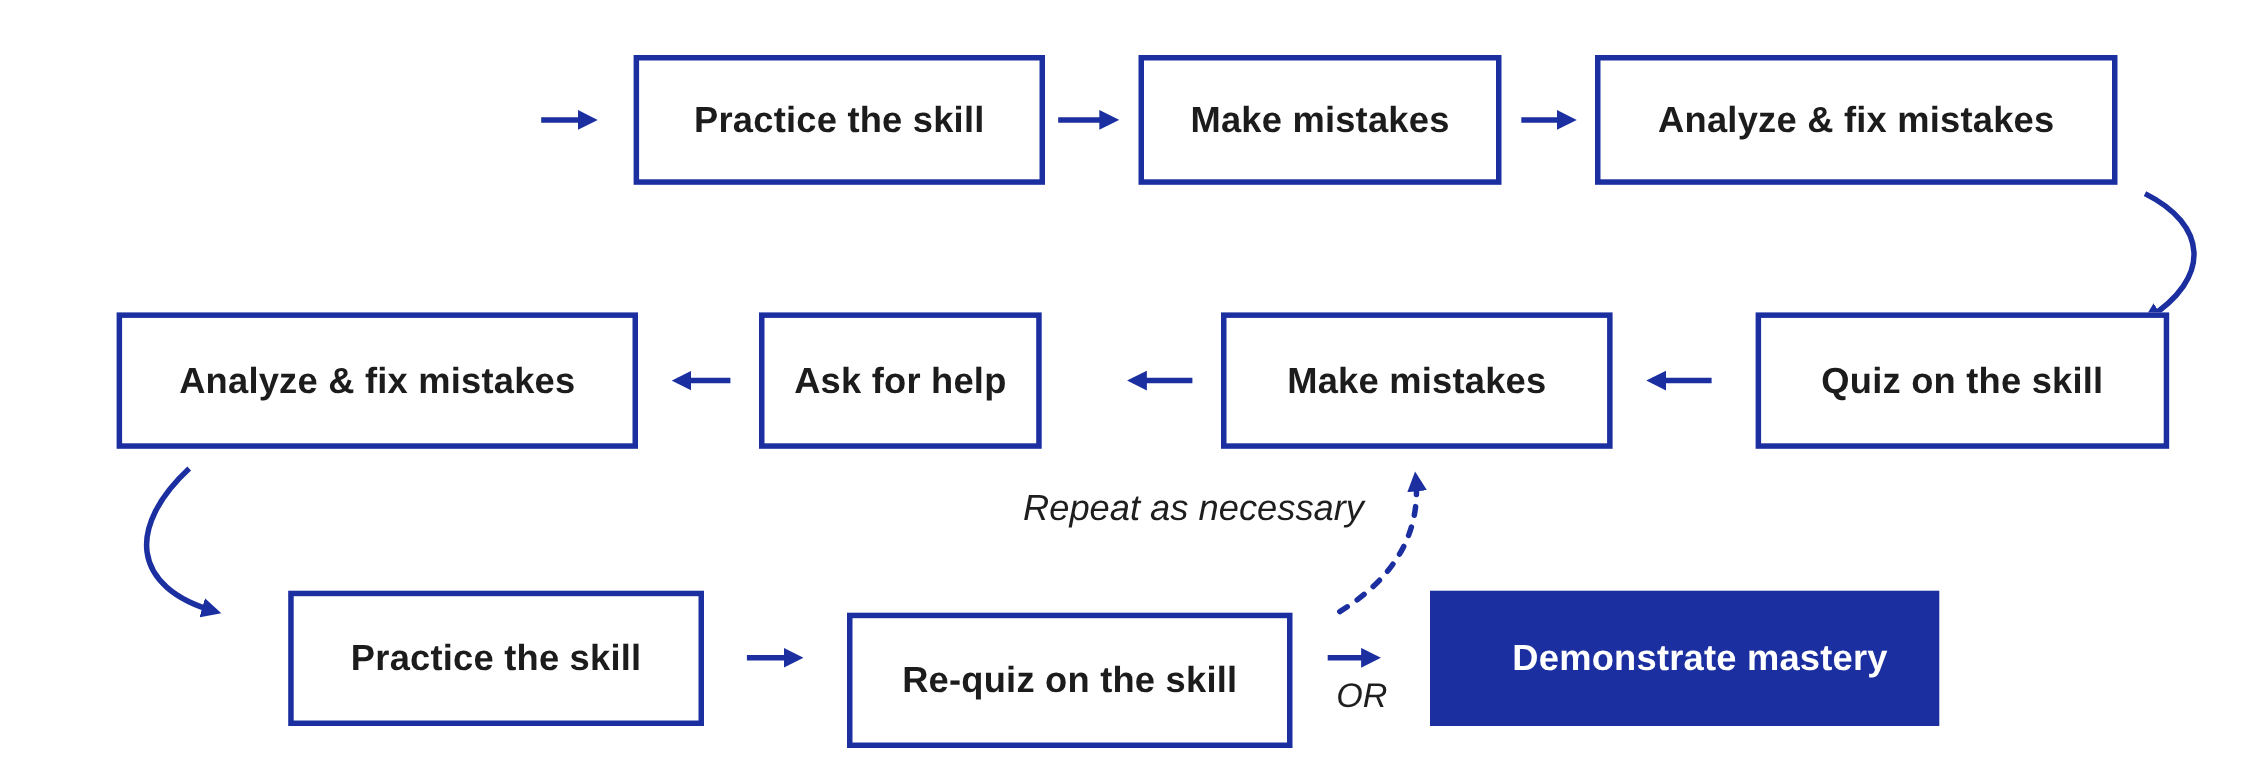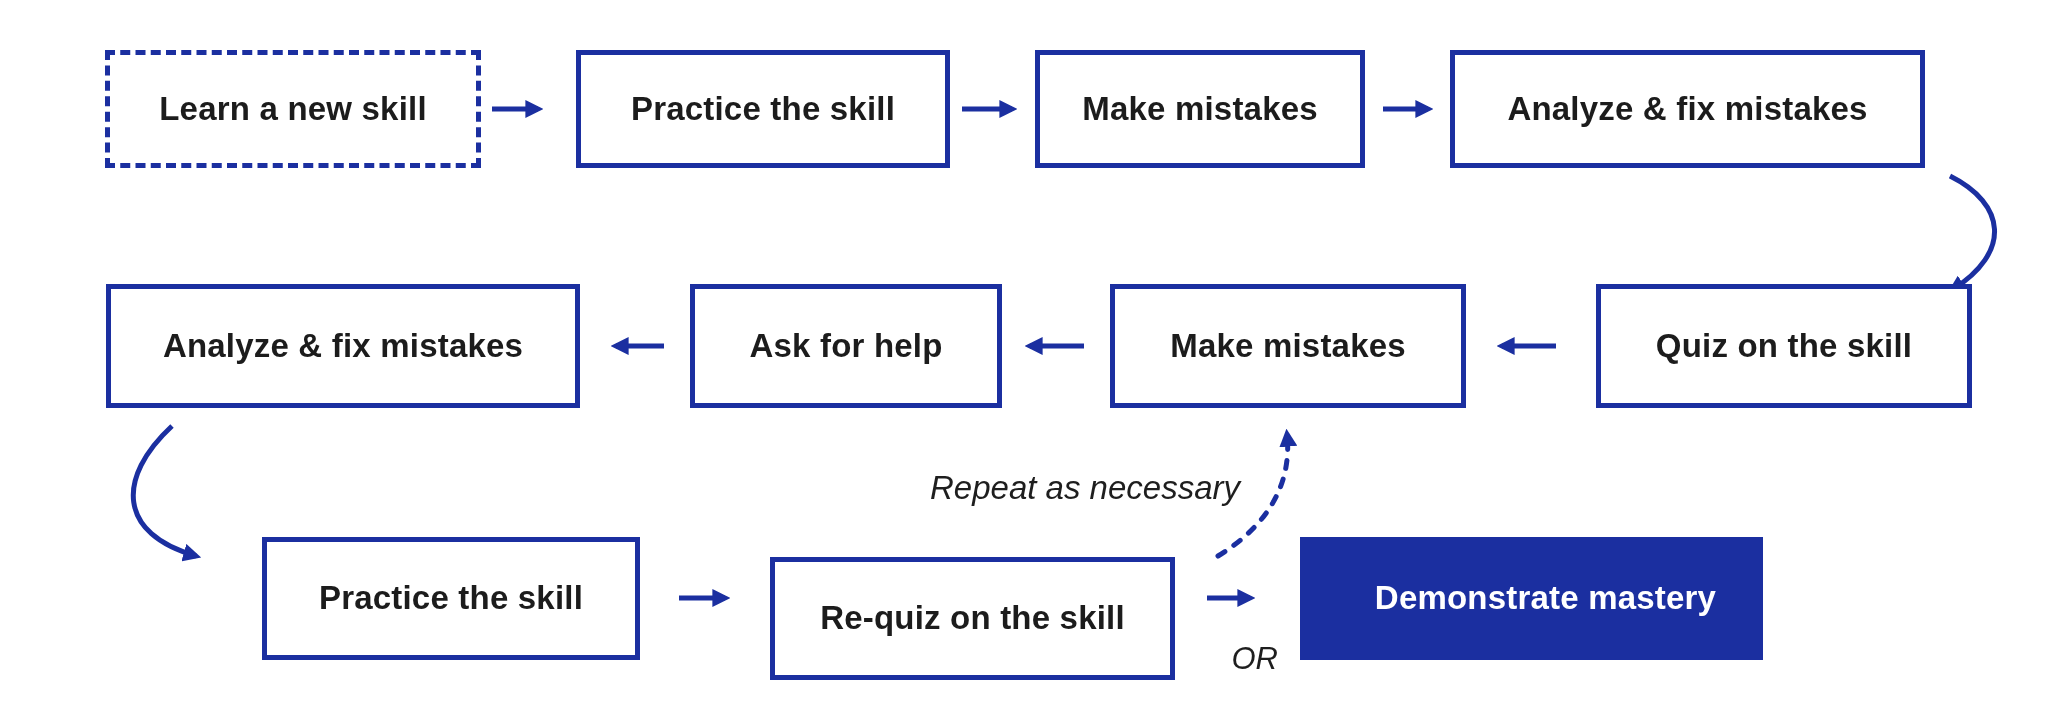--- a/index.html
+++ b/index.html
@@ -44,23 +44,22 @@
     color:var(--inverse);
     padding-left:28px;
   }
   .annotation{
     position:absolute;
     font-style:italic;
     color:#1e1e1e;
     font-size:33px;
     text-align:center;
     line-height:1.1;
-    margin-top:26px;
   }
-  .annotation.or{font-size:31px;text-align:right;}
+  .annotation.or{font-size:31px;}
 </style>
 </head>
 <body>
 
 <div class="canvas">
 
   <svg class="arrow-layer" viewBox="0 0 2048 702" aria-hidden="true">
     <defs>
       <marker id="ah" viewBox="0 0 10 10" refX="7" refY="5" markerWidth="3.6" markerHeight="3.6" orient="auto-start-reverse">
         <path d="M0,0 L10,5 L0,10 Z" fill="#1b2fa0"></path>
@@ -78,28 +77,27 @@
     <path d="M664 346 H616" stroke="#1b2fa0" stroke-width="5" fill="none" marker-end="url(#ah)"></path>
 
     <path d="M172 426 C116 478 118 534 196 556" stroke="#1b2fa0" stroke-width="5" fill="none" marker-end="url(#ah)"></path>
 
     <path d="M679 598 H725" stroke="#1b2fa0" stroke-width="5" fill="none" marker-end="url(#ah)"></path>
     <path d="M1207 598 H1250" stroke="#1b2fa0" stroke-width="5" fill="none" marker-end="url(#ah)"></path>
 
     <path d="M1218 556 C1270 524 1292 482 1287 434" stroke="#1b2fa0" stroke-width="5" fill="none" stroke-dasharray="8 11" stroke-linecap="round" marker-end="url(#ah)"></path>
   </svg>
 
-  <div class="node dashed" style="left:105px;top:50px;width:376px;height:118px;">Learn a new skill</div>
   <div class="node" style="left:576px;top:50px;width:374px;height:118px;">Practice the skill</div>
   <div class="node" style="left:1035px;top:50px;width:330px;height:118px;">Make mistakes</div>
   <div class="node" style="left:1450px;top:50px;width:475px;height:118px;">Analyze &amp; fix mistakes</div>
 
   <div class="node" style="left:1596px;top:284px;width:376px;height:124px;">Quiz on the skill</div>
   <div class="node" style="left:1110px;top:284px;width:356px;height:124px;">Make mistakes</div>
-  <div class="node" style="left:690px;top:284px;width:312px;height:124px;">Ask for help</div>
+  <div class="node" style="left:690px;top:284px;width:257px;height:124px;">Ask for help</div>
   <div class="node" style="left:106px;top:284px;width:474px;height:124px;">Analyze &amp; fix mistakes</div>
 
   <div class="node" style="left:262px;top:537px;width:378px;height:123px;">Practice the skill</div>
   <div class="node" style="left:770px;top:557px;width:405px;height:123px;">Re-quiz on the skill</div>
   <div class="node filled" style="left:1300px;top:537px;width:463px;height:123px;">Demonstrate mastery</div>
 
   <div class="annotation" style="left:905px;top:444px;width:360px;">Repeat as necessary</div>
   <div class="annotation or" style="left:1198px;top:616px;width:80px;">OR</div>
 
 </div>

